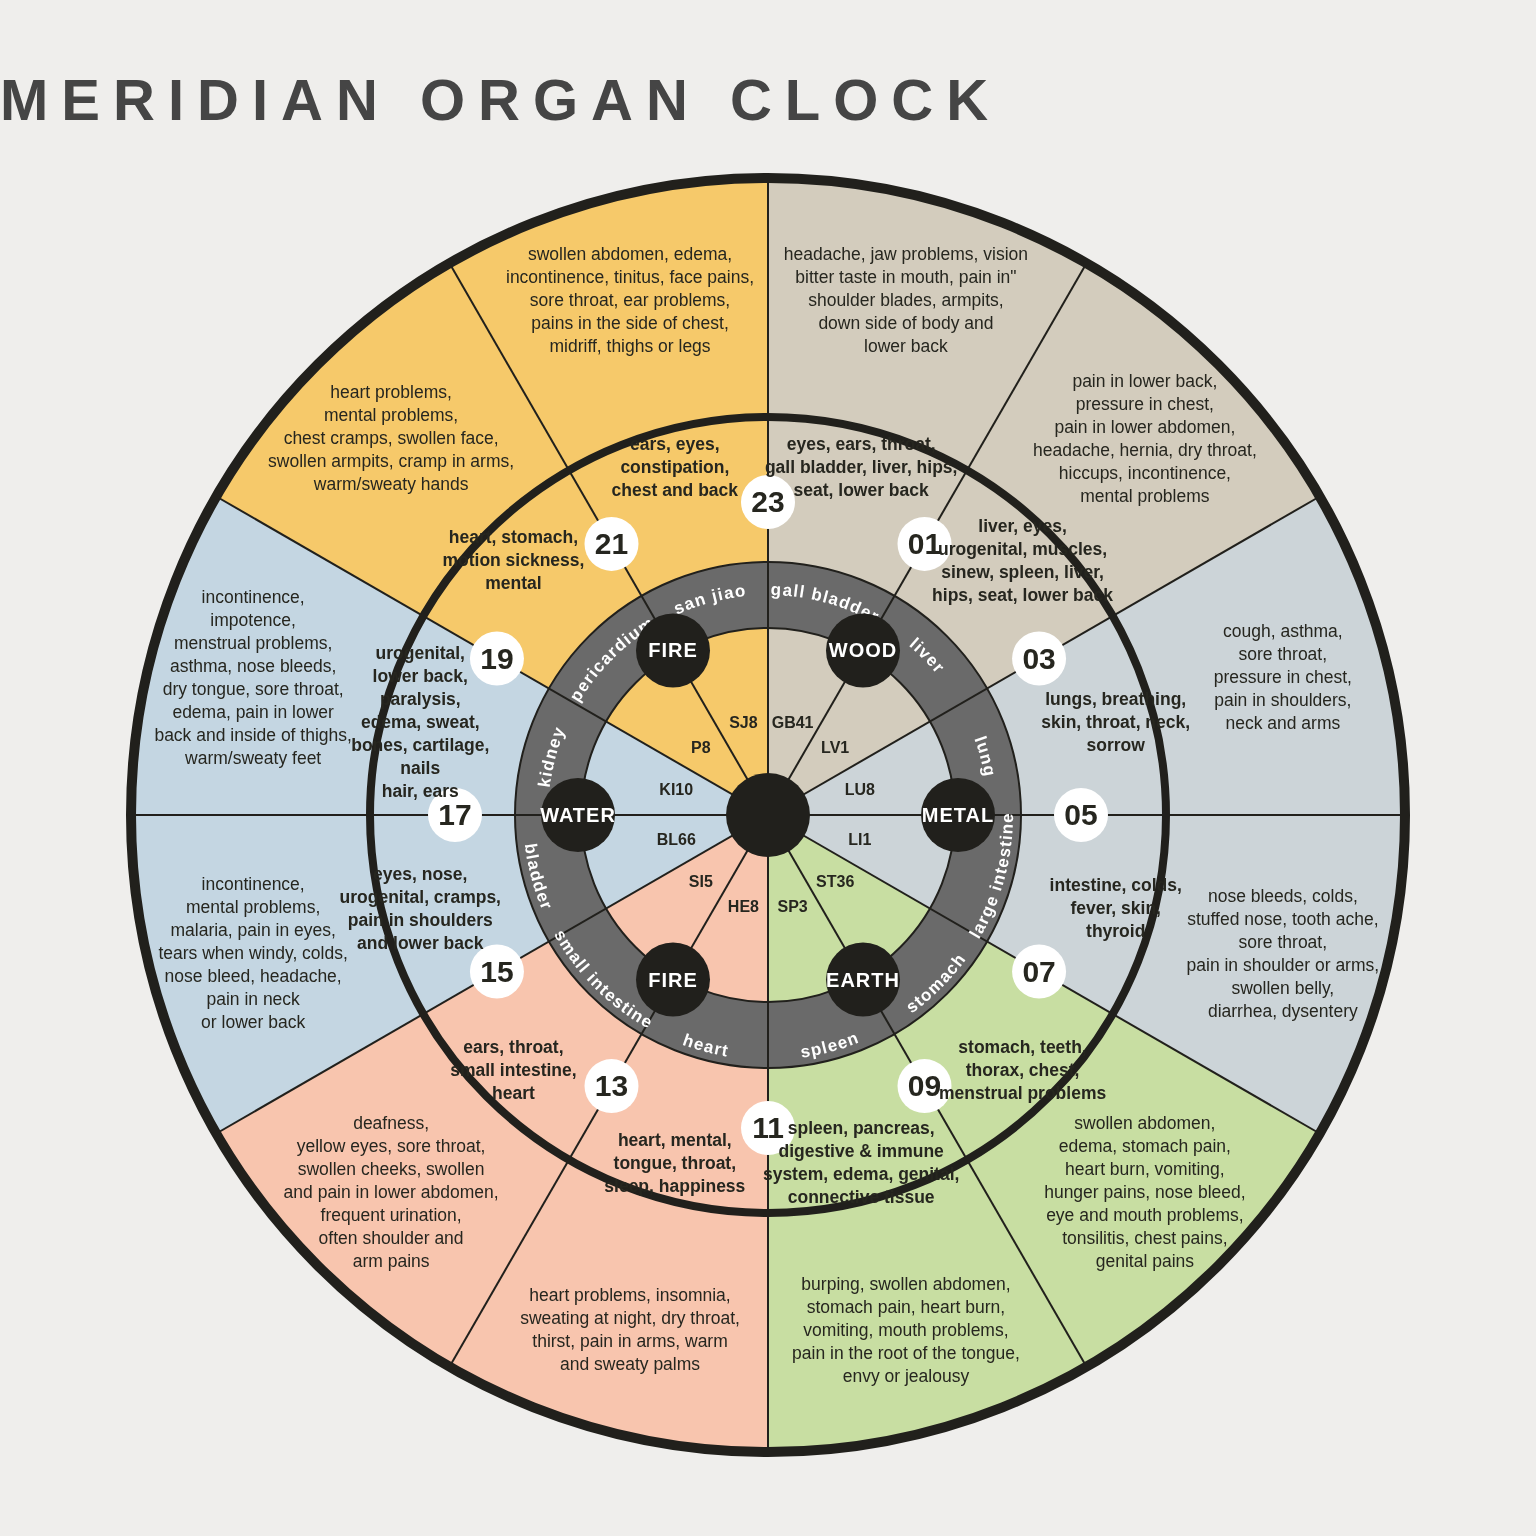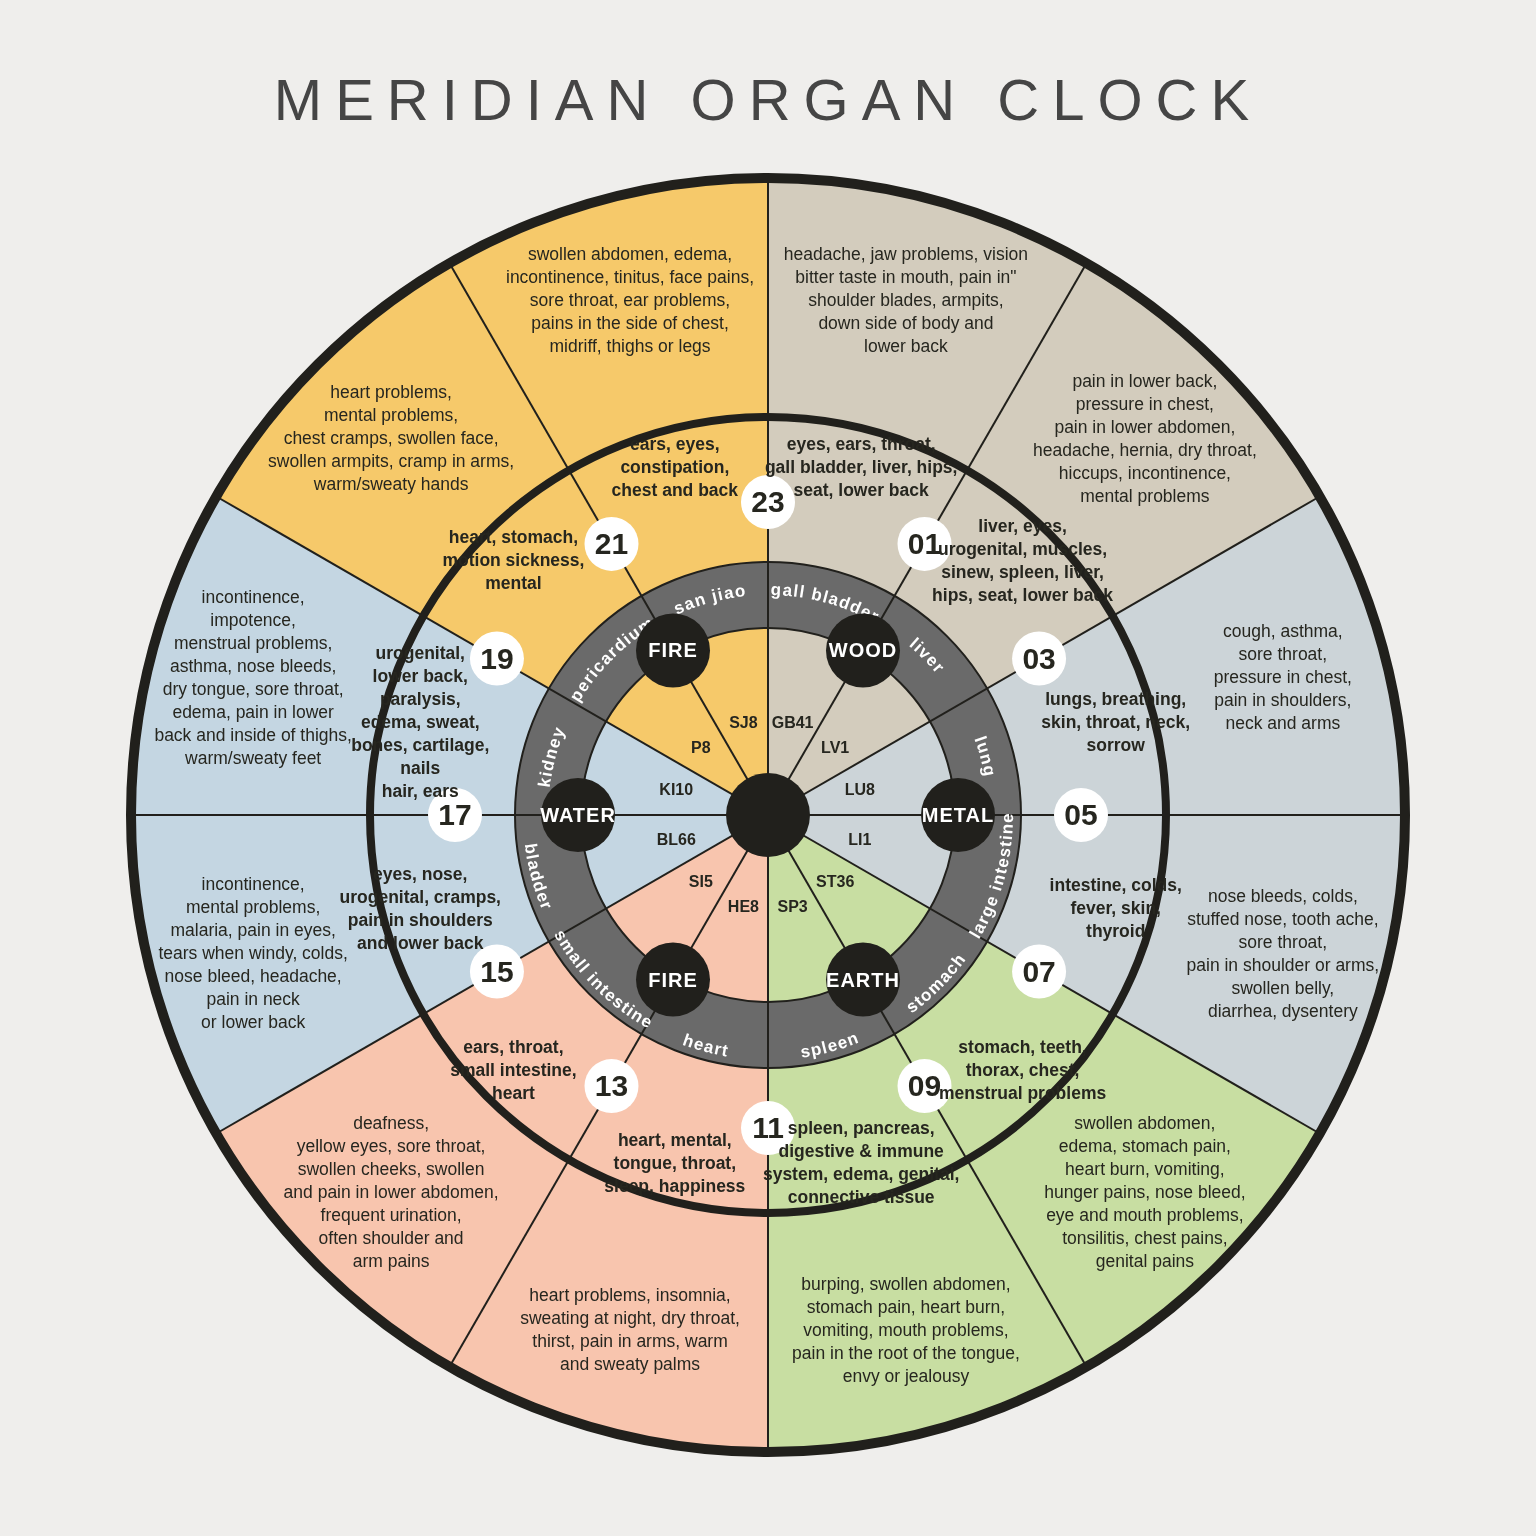--- a/index.html
+++ b/index.html
@@ -2,22 +2,22 @@
 <html><head>
 <meta charset="utf-8">
 <style>
   html,body{margin:0;padding:0}
   body{
     width:1536px;height:1536px;position:relative;overflow:hidden;
     background:#efeeec;
     font-family:"Liberation Sans",sans-serif;
   }
   .title{
-    position:absolute;top:66px;left:0;right:0;text-align:center;
-    font-size:58px;font-weight:400;letter-spacing:13px;color:#454545;
+    position:absolute;top:66px;left:0;right:0;
+    font-size:58px;font-weight:700;letter-spacing:13px;color:#454545;
     white-space:nowrap;
   }
   svg{position:absolute;left:0;top:0}
   text{fill:#26261f}
   .sym{font-size:17.5px;font-weight:400}
   .fun{font-size:17.5px;font-weight:700}
   .organ{font-size:17px;font-weight:700;fill:#ffffff;letter-spacing:1.2px}
   .acu{font-size:16px;font-weight:700}
   .num{font-size:30px;font-weight:700}
   .elem{font-size:20px;font-weight:700;fill:#ffffff;letter-spacing:1px}

